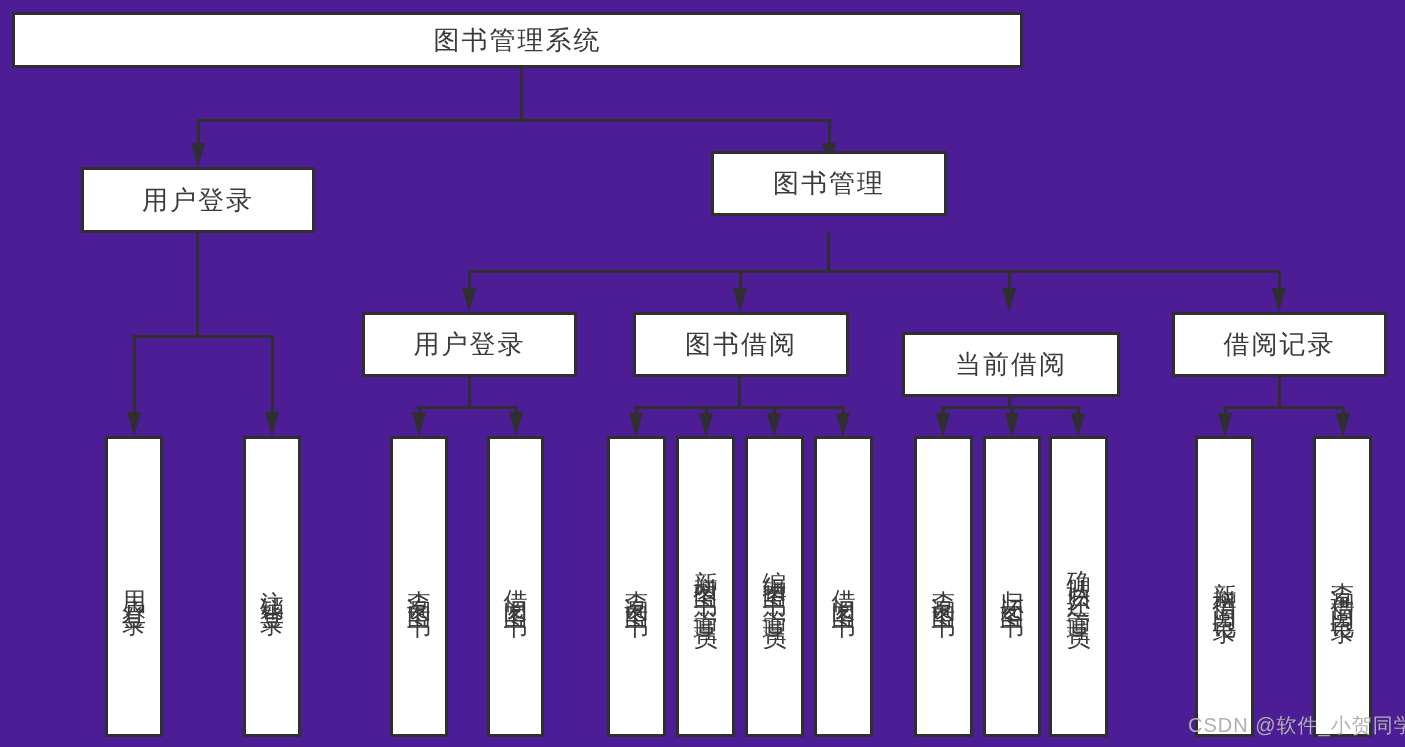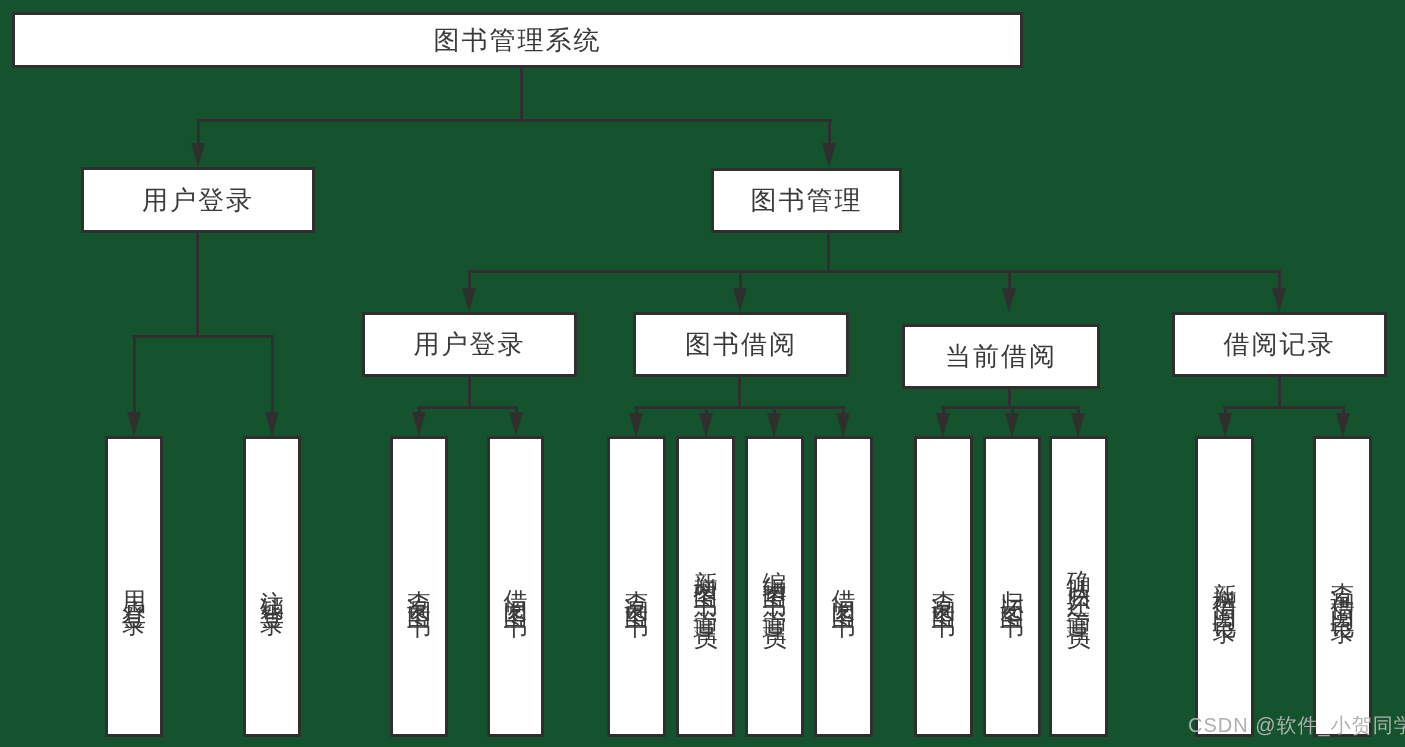--- a/index.html
+++ b/index.html
@@ -1,17 +1,17 @@
 <!DOCTYPE html>
 <html><head>
 <meta charset="utf-8">
 <style>
   html,body{margin:0;padding:0;background:#ffffff;}
   .canvas{
-    position:relative;width:1405px;height:747px;background:#14532d;
+    position:relative;width:1405px;height:747px;background:#4c1d95;
     font-family:"Liberation Sans","DejaVu Sans",sans-serif;
     overflow:hidden;
     text-align:center;
   }
   .node{
     position:absolute;box-sizing:border-box;
     border:3px solid var(--line,#2f2f2f);background:#ffffff;
     display:flex;align-items:center;justify-content:center;
   }
   .node .hlabel{
@@ -100,31 +100,31 @@
       <div class="ahead" style="left: 1335.5px; top: 413px;"></div>
     </div>
 
   <div class="node" style="left:12px;top:12px;width:1011px;height:56px">
     <span class="hlabel">图书管理系统</span>
   </div>
 
   <div class="node" style="left:81px;top:167px;width:234px;height:66px">
     <span class="hlabel">用户登录</span>
   </div>
-  <div class="node" style="left:711px;top:168px;width:191px;height:65px">
+  <div class="node" style="left:711px;top:151px;width:236px;height:65px">
     <span class="hlabel">图书管理</span>
   </div>
 
   <div class="node" style="left:362px;top:312px;width:215px;height:65px">
     <span class="hlabel">用户登录</span>
   </div>
   <div class="node" style="left:633px;top:312px;width:216px;height:65px">
     <span class="hlabel">图书借阅</span>
   </div>
-  <div class="node" style="left:902px;top:324px;width:198px;height:65px">
+  <div class="node" style="left:902px;top:332px;width:218px;height:65px">
     <span class="hlabel">当前借阅</span>
   </div>
   <div class="node" style="left:1172px;top:312px;width:215px;height:65px">
     <span class="hlabel">借阅记录</span>
   </div>
 
   <div class="vnode" style="left:105px;width:58px">
     <span class="vlabel">用户登录</span>
   </div>
   <div class="vnode" style="left:243px;width:58px">

